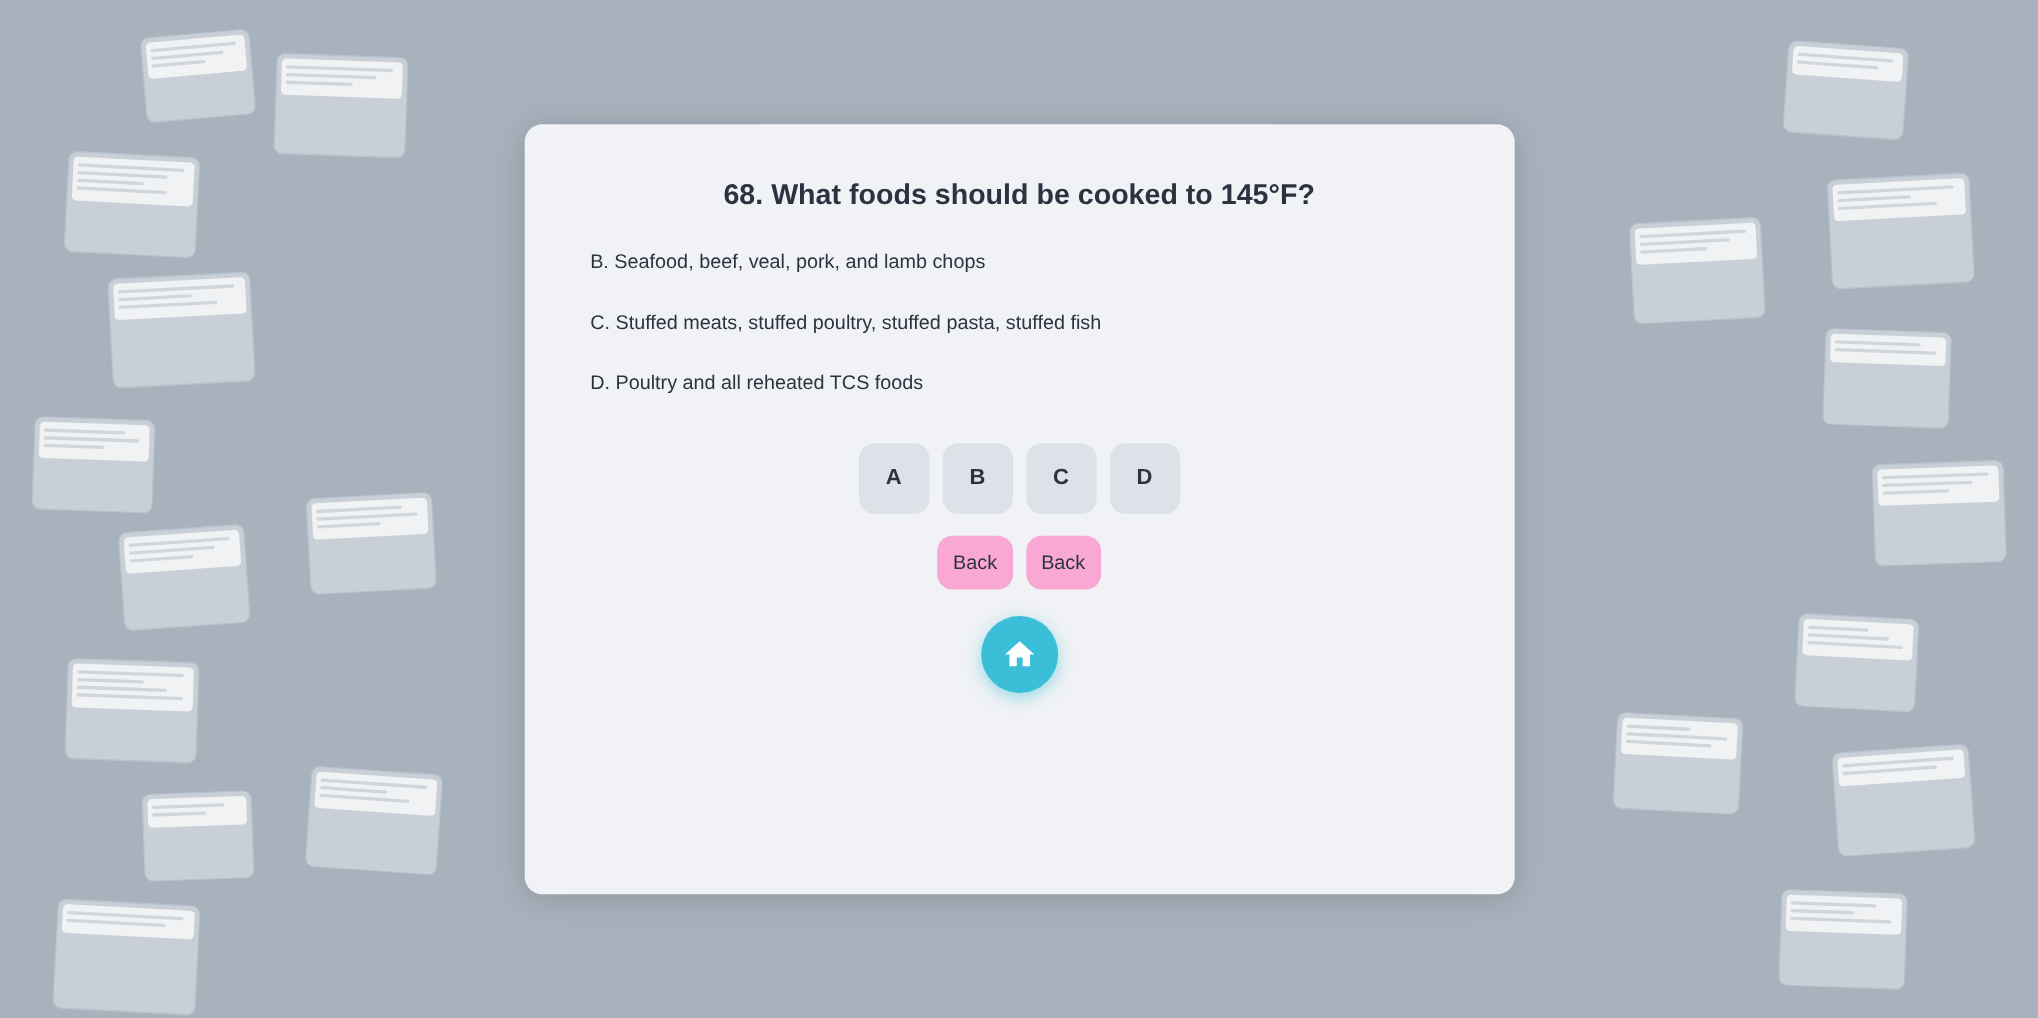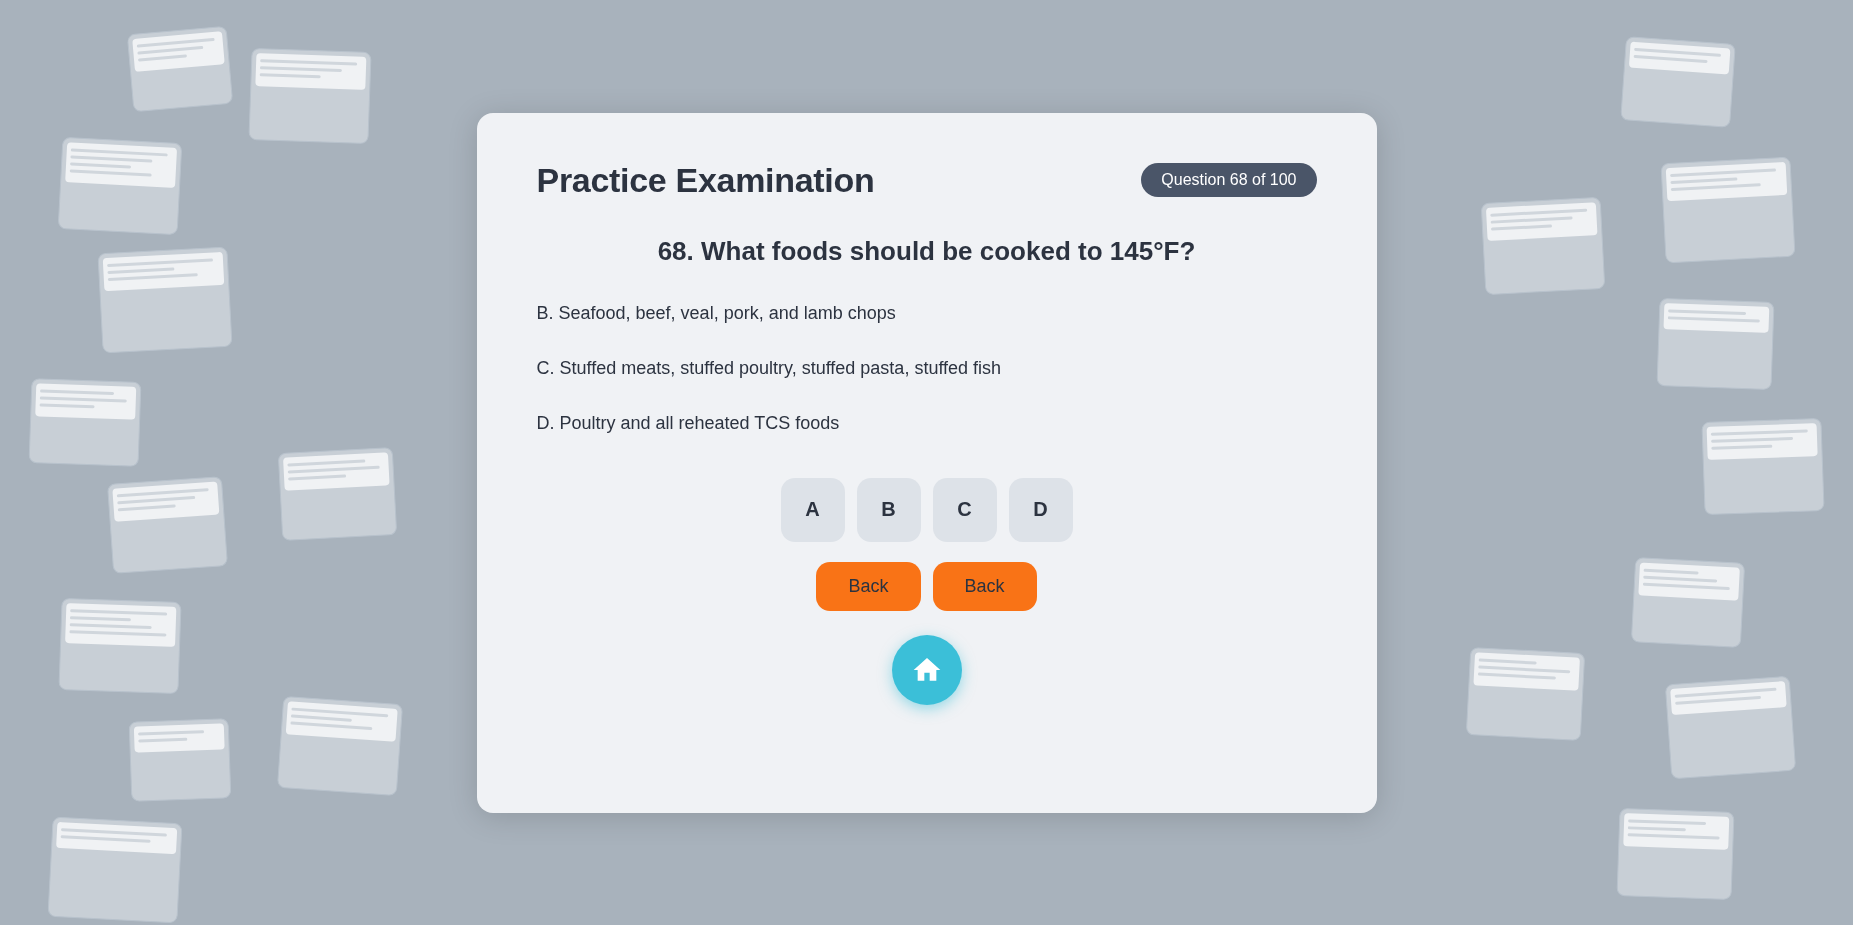--- a/index.html
+++ b/index.html
@@ -102,24 +102,24 @@
     }
 
     .nav-buttons {
       display: flex;
       justify-content: center;
       gap: 12px;
       margin-bottom: 24px;
     }
 
     .nav-btn {
-      padding: 14px 32px;
+      padding: 14px 14px;
       border-radius: 14px;
       border: none;
-      background: #f97316;
+      background: #f9a8d4;
       color: #2c3340;
       font-size: 18px;
       font-weight: 500;
       cursor: pointer;
       transition: background 0.15s;
     }
 
     .floating-btn {
       display: flex;
       justify-content: center;
@@ -333,24 +333,20 @@
   <div class="bg-card bg-el" style="width:115px;height:88px;top:650px;right:270px;transform:rotate(3deg);">
     <div class="bg-card-inner">
       <div class="bg-line short"></div>
       <div class="bg-line long"></div>
       <div class="bg-line medium"></div>
     </div>
   </div>
 
   <div class="main-card">
 
-    <div class="card-header">
-      <h1 class="card-title">Practice Examination</h1>
-      <span class="question-badge">Question 68 of 100</span>
-    </div>
 
     <div class="question-text">68. What foods should be cooked to 145°F?</div>
 
     <div>
       <div class="answer-option">B. Seafood, beef, veal, pork, and lamb chops</div>
       <div class="answer-option">C. Stuffed meats, stuffed poultry, stuffed pasta, stuffed fish</div>
       <div class="answer-option">D. Poultry and all reheated TCS foods</div>
     </div>
 
     <div class="answer-buttons">

